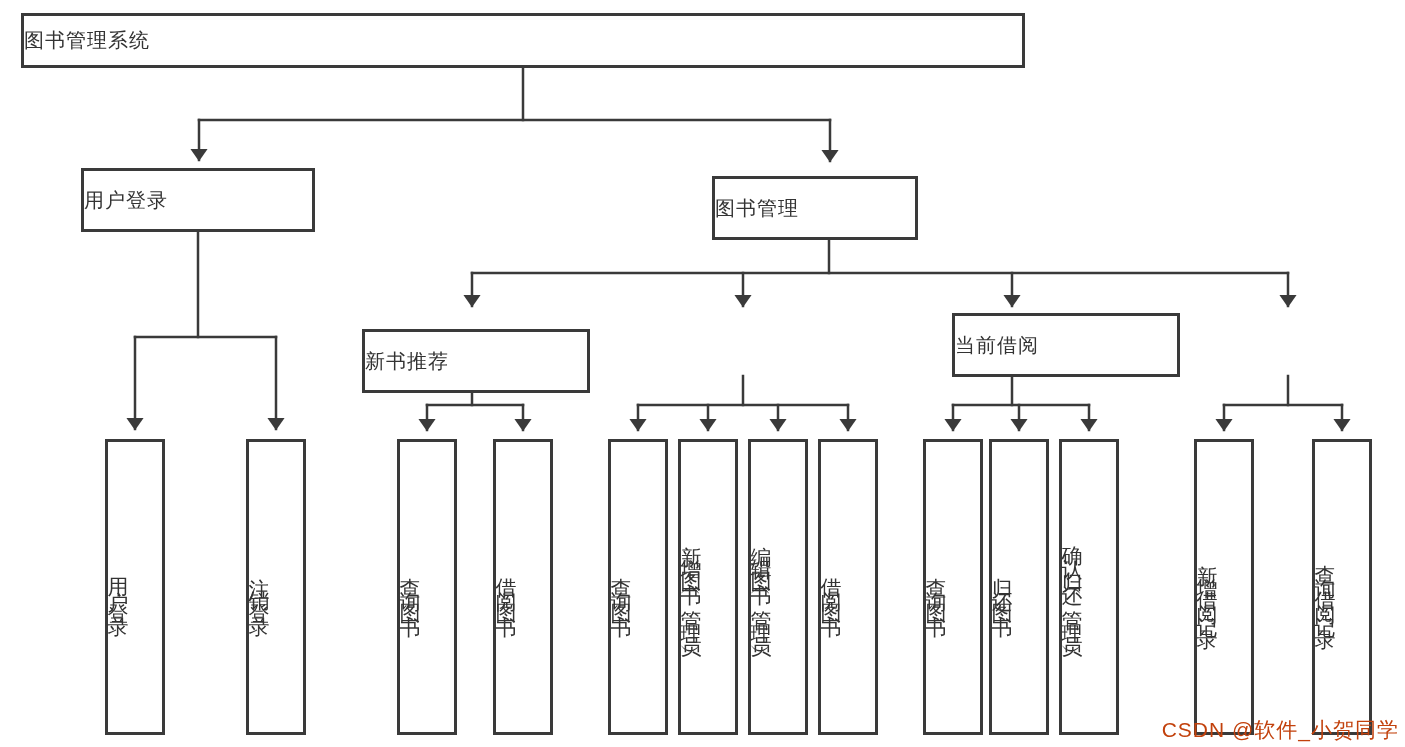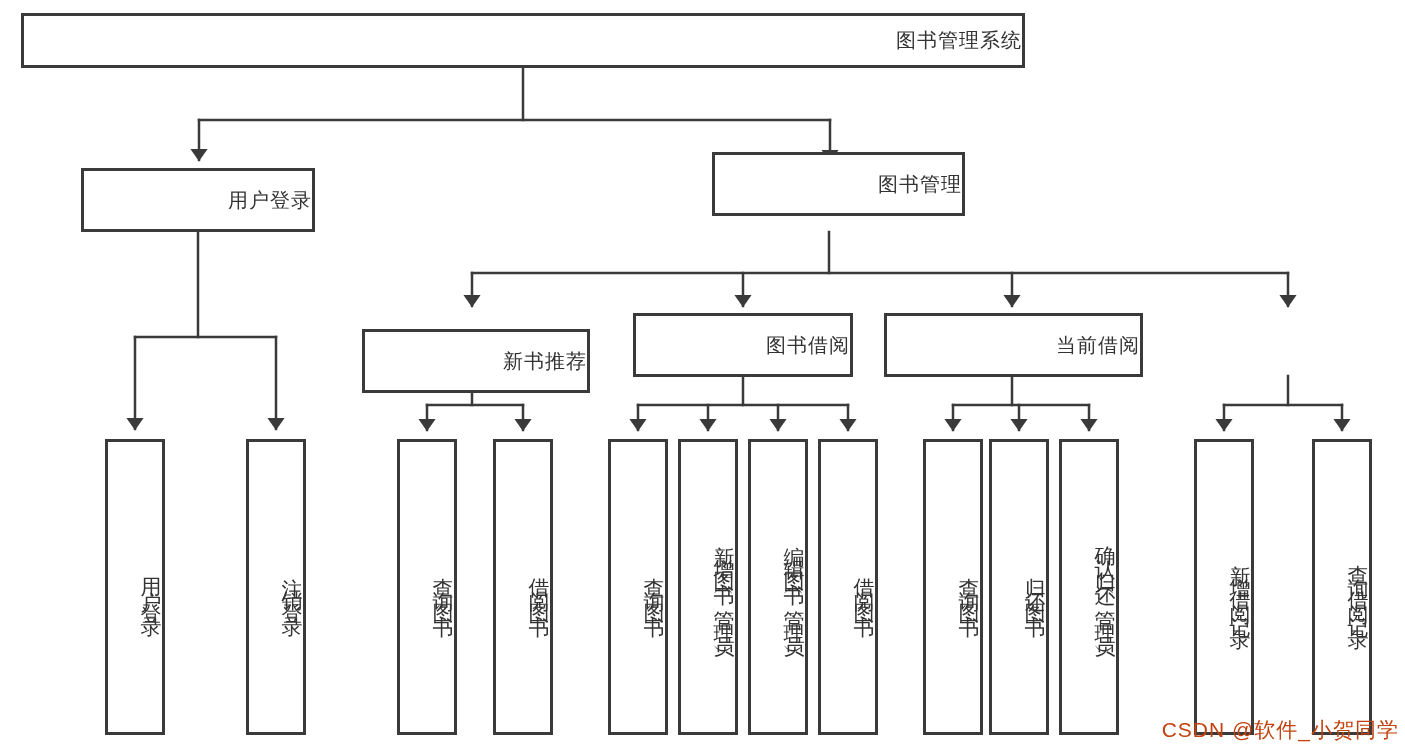--- a/index.html
+++ b/index.html
@@ -12,21 +12,21 @@
   }
   #wires{position:absolute;left:0;top:0;width:1405px;height:747px;}
   .node{
     position:absolute;
     box-sizing:border-box;
     background:#ffffff;
     border:3px solid #3a3a3a;
     color:#333333;
     display:flex;
     align-items:center;
-    justify-content:flex-end;
+    justify-content:flex-start;
     text-align:center;
   }
   .hnode{font-size:20px;letter-spacing:1px;}
   .vnode{font-size:21px;}
   .vnode .vtext{
     writing-mode:vertical-rl;
     text-orientation:mixed;
     letter-spacing:13px;
     line-height:1;
     white-space:nowrap;
@@ -96,31 +96,28 @@
     </g>
   </svg>
 
   <div class="node hnode" style="left:21px;top:13px;width:1004px;height:55px;">
     <span>图书管理系统</span>
   </div>
 
   <div class="node hnode" style="left:81px;top:168px;width:234px;height:64px;">
     <span>用户登录</span>
   </div>
-  <div class="node hnode" style="left:712px;top:152px;width:253px;height:64px;">
+  <div class="node hnode" style="left:712px;top:176px;width:206px;height:64px;">
     <span>图书管理</span>
   </div>
 
   <div class="node hnode" style="left:362px;top:329px;width:228px;height:64px;">
     <span>新书推荐</span>
   </div>
-  <div class="node hnode" style="left:633px;top:313px;width:220px;height:64px;">
-    <span>图书借阅</span>
-  </div>
-  <div class="node hnode" style="left:884px;top:313px;width:259px;height:64px;">
+  <div class="node hnode" style="left:952px;top:313px;width:228px;height:64px;">
     <span>当前借阅</span>
   </div>
 
   <div class="node vnode" style="left:105px;top:439px;width:60px;height:296px;">
     <span class="vtext">用户登录</span>
   </div>
   <div class="node vnode" style="left:246px;top:439px;width:60px;height:296px;">
     <span class="vtext">注销登录</span>
   </div>
 

